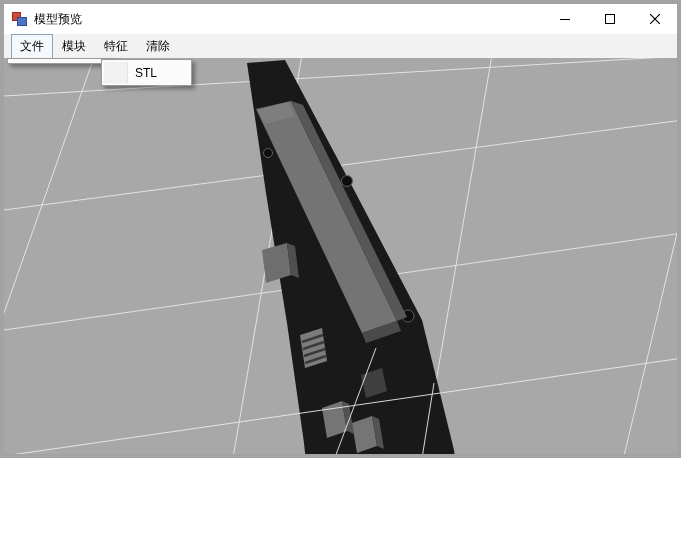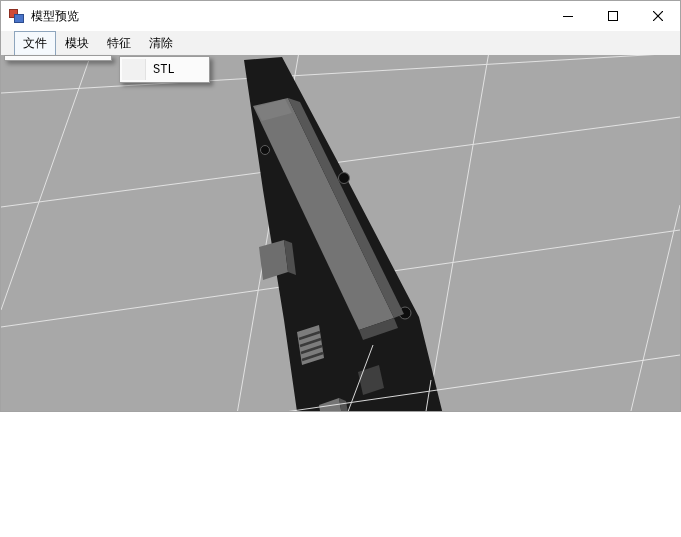--- a/index.html
+++ b/index.html
@@ -1,21 +1,21 @@
 <!DOCTYPE html>
 <html><head>
 <meta charset="utf-8">
 <style>
   * { box-sizing: border-box; margin: 0; padding: 0; }
   html, body { width: 681px; height: 537px; overflow: hidden; }
   body { font-family: "Liberation Sans", "DejaVu Sans", sans-serif; }
 
   .window {
-    width: 681px; height: 412px;
-    border: 1px solid #a3a3a3;
+    width: 681px; height: 458px;
+    border: 4px solid #a3a3a3;
     background: #ffffff;
     display: flex; flex-direction: column;
     position: relative;
   }
 
   
   .titlebar {
     flex: 0 0 30px; height: 30px;
     background: #ffffff;
     display: flex; align-items: center;
@@ -29,21 +29,21 @@
     width: 45px; height: 100%;
     display: flex; align-items: center; justify-content: center;
     background: #ffffff;
   }
 
   
   .menubar {
     flex: 0 0 24px; height: 24px;
     background: #f2f2f2;
     display: flex; align-items: flex-start;
-    padding-left: 13px;
+    padding-left: 7px;
   }
   .menu-item {
     font-size: 12px; color: #000;
     padding: 3px 8px;
     border: 1px solid transparent;
     white-space: nowrap;
   }
   .menu-item.active {
     background: #f5f9fd;
     border: 1px solid #8ea5bd;
@@ -86,28 +86,27 @@
   }
   .arrow-right {
     position: absolute; right: 7px; top: 50%;
     margin-top: -4px;
     width: 0; height: 0;
     border-left: 5px solid #1a1a1a;
     border-top: 4px solid transparent;
     border-bottom: 4px solid transparent;
   }
   .submenu {
-    position: absolute; left: 118px; top: 55px;
+    position: absolute; left: 97px; top: 55px;
     width: 91px;
     background: #fbfbfb;
     border: 1px solid #9b9b9b;
     padding: 2px;
     box-shadow: 3px 3px 4px rgba(0,0,0,0.35);
     z-index: 21;
-    font-family: Liberation Mono, monospace;
   }
   .submenu .dropdown-item { padding-left: 30px; }
 </style>
 </head>
 <body>
 
 <div class="window">
 
   <div class="titlebar">
     <div class="app-icon">

